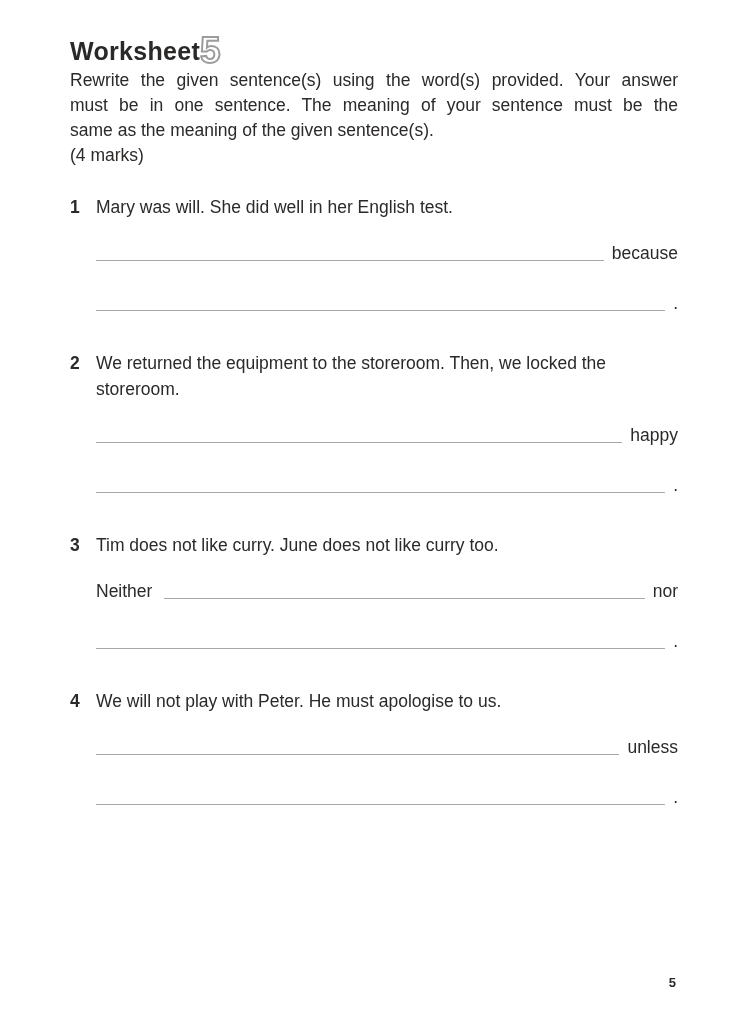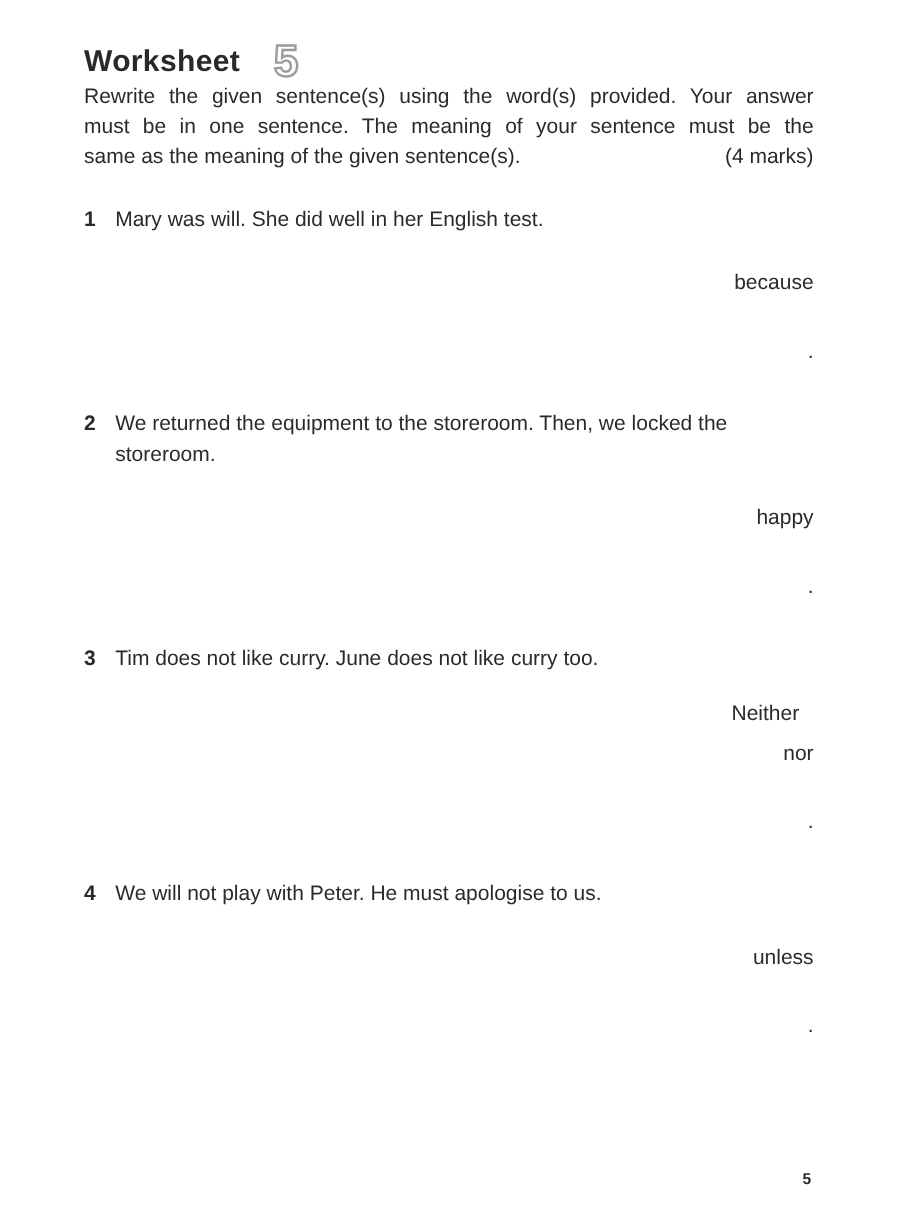--- a/index.html
+++ b/index.html
@@ -18,21 +18,21 @@
     overflow: hidden;
     box-sizing: border-box;
   }
   .content {
     padding: 30px 70px 0 70px;
   }
   
   .title-row {
     display: flex;
     align-items: flex-end;
-    gap: 28px;
+    gap: 0;
     height: 38px;
   }
   .ws-title {
     font-size: 25px;
     font-weight: 700;
     letter-spacing: 0.3px;
     line-height: 34px;
     color: #2b2928;
   }
   .ws-num {
@@ -48,20 +48,21 @@
     font-size: 17.5px;
     line-height: 25px;
   }
   .instr-line-just {
     text-align: justify;
     text-align-last: justify;
   }
   .instr-last {
     display: flex;
     justify-content: space-between;
+    flex-direction: column;
   }
   
   .question {
     margin-top: 34px;
   }
   .question.first {
     margin-top: 26px;
   }
   .q-head {
     display: flex;
@@ -80,21 +81,20 @@
   }
   .q-body {
     margin-left: 26px;
   }
   .answer-row {
     display: flex;
     align-items: flex-end;
     font-size: 17.5px;
     line-height: 26px;
     margin-top: 20px;
-    flex-direction: column;
   }
   .answer-row.second {
     margin-top: 24px;
   }
   .rule {
     flex: 1;
     border-bottom: 1.5px solid #a9a7a7;
     margin-bottom: 5px;
     min-height: 1px;
   }

